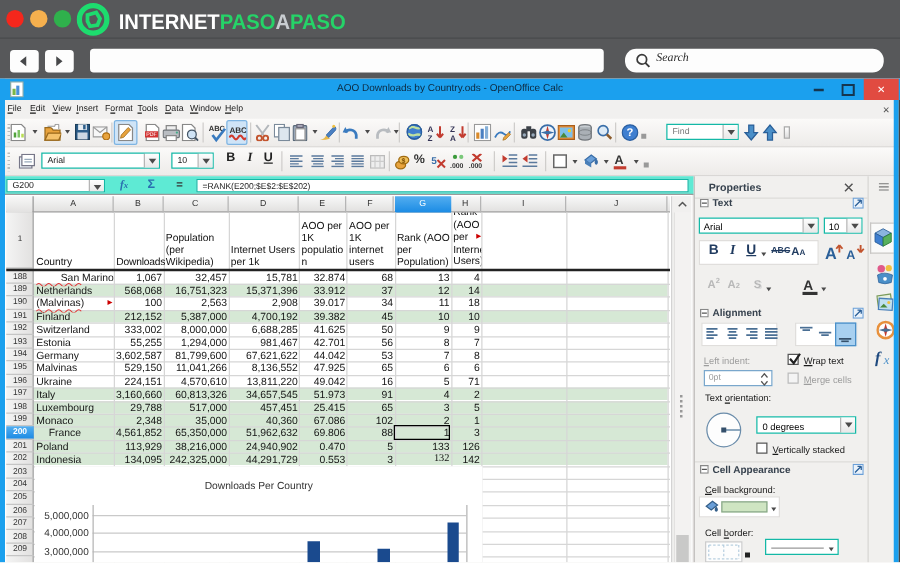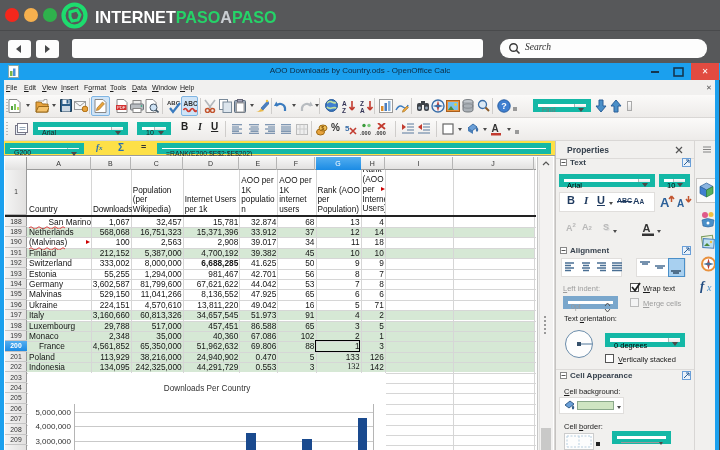--- a/index.html
+++ b/index.html
@@ -18,24 +18,24 @@
 #searchtxt{position:absolute;left:25px;top:3px;font-size:9.5px;font-style:italic;color:#2b2b2b;font-family:"Liberation Serif",serif;}
 
 #win{position:absolute;left:0;top:63px;width:720px;height:387px;background:#f1f0ef;}
 #titlebar{position:absolute;left:0;top:0;width:720px;height:17px;background:#1ba0ee;}
 #title{position:absolute;left:0;top:3px;width:720px;text-align:center;font-size:8px;color:#0d2940;}
 #closebtn{position:absolute;left:691px;top:0;width:28px;height:17px;background:#e14b41;color:#fff;font-size:8px;text-align:center;line-height:17px;}
 #menubar{position:absolute;left:4px;top:17px;width:715px;height:15px;background:#f1f0ef;font-size:7px;color:#1a1a1a;}
 .mi{position:absolute;top:4px;}
 #tb1{position:absolute;left:4px;top:32px;width:715px;height:23px;background:linear-gradient(#fbfaf9,#edebe9);border-bottom:1px solid #d9d7d5;}
 #tb2{position:absolute;left:4px;top:55px;width:715px;height:23px;background:linear-gradient(#fbfaf9,#edebe9);border-bottom:1px solid #d9d7d5;}
-#fbar{position:absolute;left:4px;top:78px;width:551px;height:15px;background:#fde047;border-bottom:1px solid #9b9b9b;}
+#fbar{position:absolute;left:4px;top:78px;width:551px;height:15px;background:#5eead4;border-bottom:1px solid #9b9b9b;}
 .sep{position:absolute;top:3px;width:1px;height:16px;background:#cfcdcb;}
 .hibox{position:absolute;top:1px;height:20px;background:#cfe4f7;border:1px solid #7eb4e2;border-radius:2px;}
-.combo{position:absolute;background:#fff;border:5px solid #14b8a6;}
+.combo{position:absolute;background:#fff;border:1px solid #14b8a6;}
 .dd{position:absolute;right:0;top:0;bottom:0;width:12px;background:linear-gradient(#fdfdfd,#e8e8e8);border-left:1px solid #b5b5b5;}
 .dd:after{content:"";position:absolute;left:3px;top:4px;border:3px solid transparent;border-top:4px solid #4a4a4a;}
 .dds{position:absolute;width:5px;height:10px;}
 .dds:after{content:"";position:absolute;left:0;top:4px;border:2.5px solid transparent;border-top:3px solid #4a4a4a;}
 
 #sheet{position:absolute;left:4px;top:93px;width:550px;height:294px;background:#fff;overflow:hidden;}
 .cell{position:absolute;font-size:8.3px;color:#151515;line-height:10.4px;white-space:nowrap;overflow:hidden;}
 .nm{text-align:right;padding-right:1px;}
 
 #sidebar{position:absolute;left:555px;top:141px;width:139px;height:309px;background:#f1f0ee;border-left:1px solid #c5c3c1;}
@@ -499,21 +499,21 @@
 <div class="cell nm" style="left:87px;top:91.7px;width:39.7px;height:10.4px;">212,152</div>
 <div class="cell nm" style="left:126.7px;top:91.7px;width:52.0px;height:10.4px;">5,387,000</div>
 <div class="cell nm" style="left:178.7px;top:91.7px;width:56.6px;height:10.4px;">4,700,192</div>
 <div class="cell nm" style="left:235.3px;top:91.7px;width:38.0px;height:10.4px;">39.382</div>
 <div class="cell nm" style="left:273.3px;top:91.7px;width:38.2px;height:10.4px;">45</div>
 <div class="cell nm" style="left:311.5px;top:91.7px;width:45.1px;height:10.4px;">10</div>
 <div class="cell nm" style="left:356.6px;top:91.7px;width:24.2px;height:10.4px;">10</div>
 <div class="cell" style="left:23px;top:102.1px;width:64px;height:10.4px;padding-left:2px;"><span style="">Switzerland</span></div>
 <div class="cell nm" style="left:87px;top:102.1px;width:39.7px;height:10.4px;">333,002</div>
 <div class="cell nm" style="left:126.7px;top:102.1px;width:52.0px;height:10.4px;">8,000,000</div>
-<div class="cell nm" style="left:178.7px;top:102.1px;width:56.6px;height:10.4px;font-weight:bold;">6,688,285</div>
+<div class="cell nm" style="left:178.7px;top:102.1px;width:56.6px;height:10.4px;">6,688,285</div>
 <div class="cell nm" style="left:235.3px;top:102.1px;width:38.0px;height:10.4px;">41.625</div>
 <div class="cell nm" style="left:273.3px;top:102.1px;width:38.2px;height:10.4px;">50</div>
 <div class="cell nm" style="left:311.5px;top:102.1px;width:45.1px;height:10.4px;">9</div>
 <div class="cell nm" style="left:356.6px;top:102.1px;width:24.2px;height:10.4px;">9</div>
 <div class="cell" style="left:23px;top:112.5px;width:64px;height:10.4px;padding-left:2px;"><span style="">Estonia</span></div>
 <div class="cell nm" style="left:87px;top:112.5px;width:39.7px;height:10.4px;">55,255</div>
 <div class="cell nm" style="left:126.7px;top:112.5px;width:52.0px;height:10.4px;">1,294,000</div>
 <div class="cell nm" style="left:178.7px;top:112.5px;width:56.6px;height:10.4px;">981,467</div>
 <div class="cell nm" style="left:235.3px;top:112.5px;width:38.0px;height:10.4px;">42.701</div>
 <div class="cell nm" style="left:273.3px;top:112.5px;width:38.2px;height:10.4px;">56</div>
@@ -548,21 +548,21 @@
 <div class="cell nm" style="left:126.7px;top:154.1px;width:52.0px;height:10.4px;">60,813,326</div>
 <div class="cell nm" style="left:178.7px;top:154.1px;width:56.6px;height:10.4px;">34,657,545</div>
 <div class="cell nm" style="left:235.3px;top:154.1px;width:38.0px;height:10.4px;">51.973</div>
 <div class="cell nm" style="left:273.3px;top:154.1px;width:38.2px;height:10.4px;">91</div>
 <div class="cell nm" style="left:311.5px;top:154.1px;width:45.1px;height:10.4px;">4</div>
 <div class="cell nm" style="left:356.6px;top:154.1px;width:24.2px;height:10.4px;">2</div>
 <div class="cell" style="left:23px;top:164.5px;width:64px;height:10.4px;padding-left:2px;"><span style="">Luxembourg</span></div>
 <div class="cell nm" style="left:87px;top:164.5px;width:39.7px;height:10.4px;">29,788</div>
 <div class="cell nm" style="left:126.7px;top:164.5px;width:52.0px;height:10.4px;">517,000</div>
 <div class="cell nm" style="left:178.7px;top:164.5px;width:56.6px;height:10.4px;">457,451</div>
-<div class="cell nm" style="left:235.3px;top:164.5px;width:38.0px;height:10.4px;">86.588</div>
+<div class="cell nm" style="left:235.3px;top:164.5px;width:38.0px;height:10.4px;">25.415</div>
 <div class="cell nm" style="left:273.3px;top:164.5px;width:38.2px;height:10.4px;">65</div>
 <div class="cell nm" style="left:311.5px;top:164.5px;width:45.1px;height:10.4px;">3</div>
 <div class="cell nm" style="left:356.6px;top:164.5px;width:24.2px;height:10.4px;">5</div>
 <div class="cell" style="left:23px;top:174.9px;width:64px;height:10.4px;padding-left:2px;"><span style="">Monaco</span></div>
 <div class="cell nm" style="left:87px;top:174.9px;width:39.7px;height:10.4px;">2,348</div>
 <div class="cell nm" style="left:126.7px;top:174.9px;width:52.0px;height:10.4px;">35,000</div>
 <div class="cell nm" style="left:178.7px;top:174.9px;width:56.6px;height:10.4px;">40,360</div>
 <div class="cell nm" style="left:235.3px;top:174.9px;width:38.0px;height:10.4px;">67.086</div>
 <div class="cell nm" style="left:273.3px;top:174.9px;width:38.2px;height:10.4px;">102</div>
 <div class="cell nm" style="left:311.5px;top:174.9px;width:45.1px;height:10.4px;">2</div>

